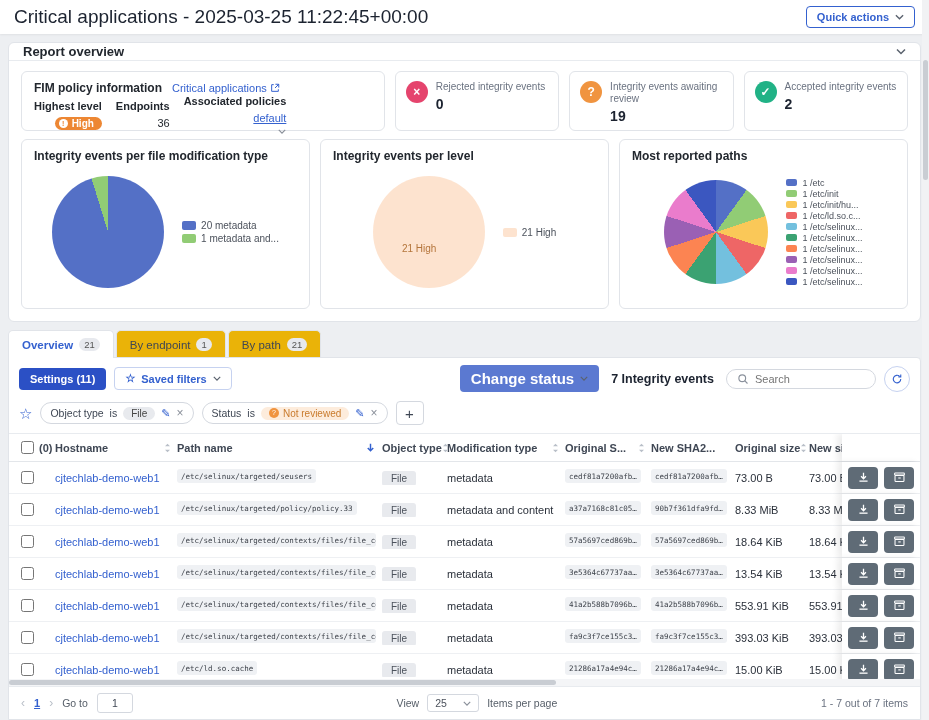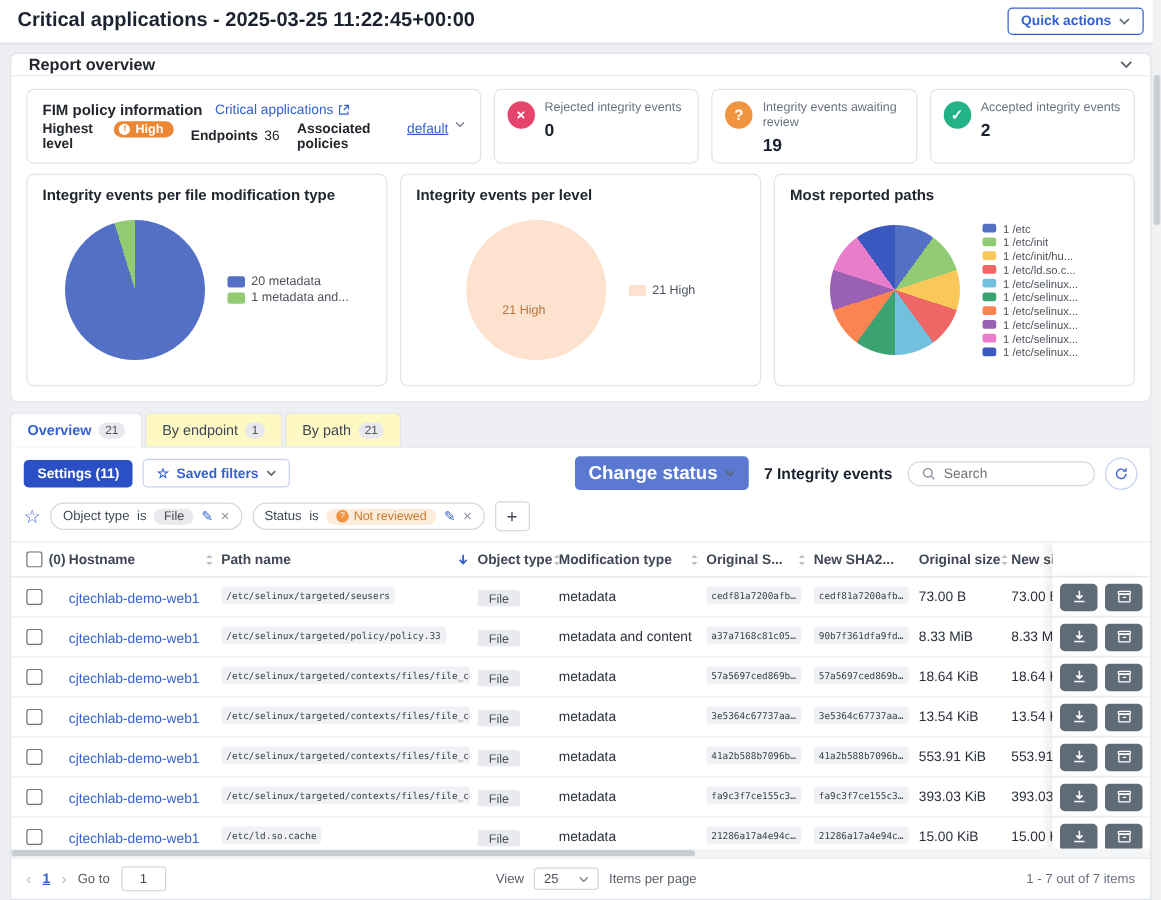--- a/index.html
+++ b/index.html
@@ -5,40 +5,40 @@
   * { margin:0; padding:0; box-sizing:border-box; }
   html,body { width:929px; height:720px; overflow:hidden; }
   body { font-family:"Liberation Sans", sans-serif; background:#edeff2; color:#22272e; font-size:12px;
          display:flex; flex-direction:column; }
   button { font-family:inherit; cursor:pointer; }
   a { text-decoration:none; cursor:pointer; }
 
   
   .topbar { background:#fff; height:34px; flex:0 0 34px; display:flex; align-items:center;
             justify-content:space-between; padding:0 14px; box-shadow:0 1px 2px rgba(0,0,0,.06); }
-  .topbar h1 { font-size:16px; font-weight:bold; color:#1c2330; }
+  .topbar h1 { font-size:19px; font-weight:normal; color:#1c2330; }
   .btn-outline { border:1px solid #3461cf; color:#3461cf; background:#fff; border-radius:4px;
                  font-size:11px; padding:4px 10px; font-weight:bold; display:inline-flex;
                  align-items:center; gap:6px; }
 
   
   .report-card { background:#fff; border:1px solid #e1e4e9; border-radius:6px; margin:8px 8px 0; }
   .report-head { display:flex; justify-content:space-between; align-items:center; padding:1px 14px;
                  border-bottom:1px solid #e8ebef; }
   .report-head .ttl { font-weight:bold; font-size:13px; }
   .chev { display:inline-flex; color:#5a626e; }
   .report-body { padding:10px 12px 12px; }
   .info-row { display:flex; gap:10px; }
   .policy-card { flex:0 0 41%; border:1px solid #e1e4e9; border-radius:6px; padding:9px 12px;
                  display:flex; flex-direction:column; justify-content:space-between; height:60px; }
   .policy-top { display:flex; align-items:center; gap:10px; }
   .policy-heading { font-weight:bold; font-size:12px; }
   .policy-link { color:#3461cf; font-size:11px; display:inline-flex; align-items:center; gap:3px; }
   .policy-bottom { display:flex; align-items:center; gap:14px; font-size:11px; }
-  .kv { display:flex; align-items:flex-start; gap:5px; }
+  .kv { display:flex; align-items:flex-end; gap:5px;flex-direction:column; }
   .kv .k { font-weight:bold; }
   .badge-high { background:#ed8733; color:#fff; border-radius:9px; padding:1px 8px 1px 4px; font-size:10px;
                 font-weight:bold; display:inline-flex; align-items:center; gap:4px; }
   .badge-high .hb-ic { width:9px; height:9px; border-radius:50%; background:#fff; color:#ed8733;
                        font-size:7px; line-height:9px; text-align:center; font-weight:bold; display:inline-block; }
   .link-sm { color:#3461cf;text-decoration:underline; }
   .stat-card { flex:1; border:1px solid #e1e4e9; border-radius:6px; padding:9px 10px; height:60px;
                display:flex; gap:8px; align-items:flex-start; }
   .stat-icon { width:22px; height:22px; border-radius:50%; color:#fff; display:flex; flex:0 0 22px;
                align-items:center; justify-content:center; font-weight:bold; font-size:12px; }
@@ -55,21 +55,21 @@
   .pie-wrap { position:relative; }
   .inner-label { position:absolute; left:26%; top:60%; color:#b4753b; font-size:10px; }
   .legend { font-size:10px; color:#4c525c; }
   .legend-item { display:flex; align-items:center; gap:5px; margin:2px 0; }
   .legend-sm .legend-item { margin:1px 0; font-size:9px; }
   .swatch { width:14px; height:9px; border-radius:2px; flex:0 0 14px; }
   .legend-sm .swatch { width:11px; height:7px; flex-basis:11px; }
 
   
   .tabs { display:flex; gap:2px; margin:8px 0 0 8px; align-items:flex-end; position:relative; z-index:2; }
-  .tab { padding:7px 13px 6px; font-size:11.5px; background:#fef9c3; border:1px solid #e1e4e9;
+  .tab { padding:7px 13px 6px; font-size:11.5px; background:#eab308; border:1px solid #e1e4e9;
          border-bottom:none; border-radius:5px 5px 0 0; color:#3f4754; display:flex; gap:6px;
          align-items:center; cursor:pointer; }
   .tab.active { background:#fff; color:#3461cf; font-weight:bold; margin-bottom:-1px; padding-bottom:7px; }
   .tab-count { background:#e7e9ee; border-radius:8px; padding:0 5px; font-size:9.5px; color:#555;
                font-weight:normal; line-height:13px; }
 
   
   .main-card { background:#fff; border:1px solid #e1e4e9; margin:0 8px; flex:1;
                display:flex; flex-direction:column; border-radius:0 4px 0 0; overflow:hidden; }
   .toolbar { display:flex; align-items:center; gap:8px; padding:7px 10px 5px; }

